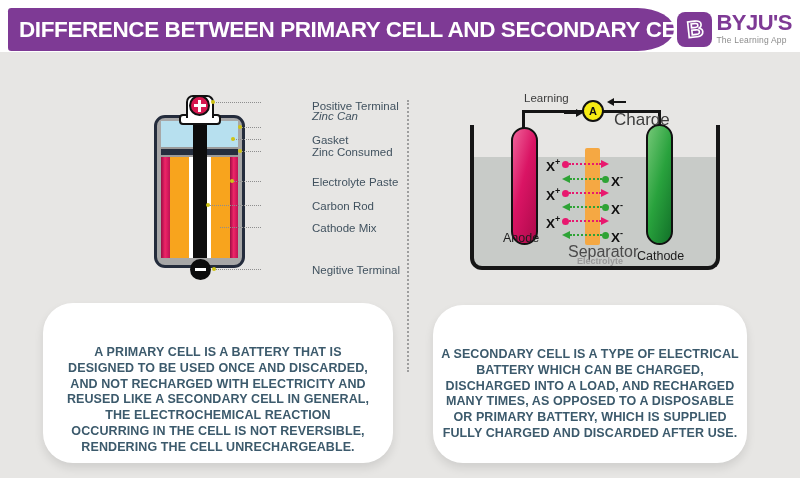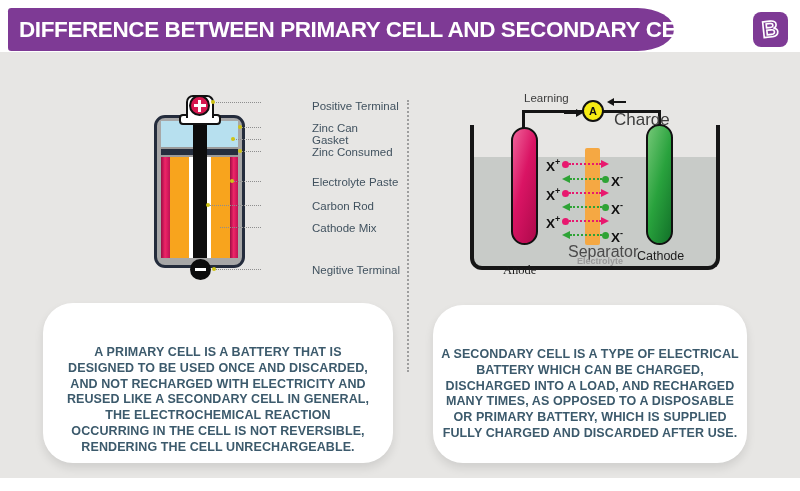--- a/index.html
+++ b/index.html
@@ -61,21 +61,21 @@
   .ln-zcan { left:240px; top:127px; width:21px; }
   .ln-gask { left:233px; top:139px; width:28px; }
   .ln-zcon { left:240px; top:151px; width:21px; }
   .ln-elec { left:232px; top:181px; width:29px; }
   .ln-carb { left:209px; top:205px; width:52px; }
   .ln-cmix { left:220px; top:227px; width:41px; }
   .ln-neg  { left:214px; top:269px; width:47px; }
   .d-pos{left:211px;top:100px;} .d-zcan{left:238px;top:125px;} .d-gask{left:231px;top:137px;}
   .d-zcon{left:238px;top:149px;} .d-elec{left:230px;top:179px;} .d-carb{left:206px;top:203px;}
   .d-neg{left:212px;top:267px;}
-  .bl0{top:99px;} .bl1{top:121px;} .bl2{top:133px;} .bl3{top:145px;}
+  .bl0{top:99px;} .bl1{top:109px;font-style:italic;} .bl2{top:133px;} .bl3{top:145px;}
   .bl4{top:175px;} .bl5{top:199px;} .bl6{top:221px;} .bl7{top:263px;}
 
   
   .tank-liquid { position:absolute; left:474px; top:157px; width:242px; height:109px; background:#c8cbc8; }
   .tank-walls { position:absolute; left:470px; top:125px; width:250px; height:145px;
     border:4px solid #161616; border-top:none; border-radius:0 0 12px 12px; }
   .wire { position:absolute; background:#141414; }
   .wire-lv { left:522px; top:110px; width:3px; height:19px; }
   .wire-lh { left:522px; top:110px; width:62px; height:3px; }
   .wire-rv { left:658px; top:110px; width:3px; height:19px; }
@@ -106,21 +106,21 @@
   .xl sup { font-size:9px; font-weight:bold; }
   .ion-dot { width:7px; height:7px; border-radius:50%; }
   .dot-pink { background:#e8186f; margin-left:2px; }
   .dot-green { background:#2ea336; margin-right:2px; }
   .ion-line { width:32px; height:0; border-top:2px dotted; }
   .line-pink { border-color:#e8186f; }
   .line-green { border-color:#2ea336; }
   .tri-right { width:0; height:0; border-top:4.5px solid transparent; border-bottom:4.5px solid transparent; border-left:8px solid #e8186f; }
   .tri-left { width:0; height:0; border-top:4.5px solid transparent; border-bottom:4.5px solid transparent; border-right:8px solid #2ea336; }
 
-  .lbl-anode { position:absolute; left:503px; top:263px; font-size:12.5px; color:#1c1c1c;font-family:Liberation Serif, serif; }
+  .lbl-anode { position:absolute; left:503px; top:231px; font-size:12.5px; color:#1c1c1c; }
   .lbl-cathode { position:absolute; left:637px; top:249px; font-size:12.5px; color:#1c1c1c; }
   .lbl-separator { position:absolute; left:568px; top:243px; font-size:16px; color:#4a4a4a; }
   .lbl-electrolyte { position:absolute; left:577px; top:256px; font-size:9px; font-weight:bold; color:#9a9a9a; }
 
   
   .card { position:absolute; background:#ffffff; border-radius:30px; box-shadow:0 5px 10px rgba(0,0,0,0.10); }
   .card-primary { left:43px; top:303px; width:350px; height:160px; }
   .card-secondary { left:433px; top:305px; width:314px; height:158px; }
   .pill { position:absolute; display:flex; align-items:center; justify-content:center;
     color:#ffffff; font-weight:bold; letter-spacing:0.3px; }
@@ -141,20 +141,24 @@
 <div class="page">
   <div class="gray-panel"></div>
 
   <div class="header-bar">
     <div class="header-title">DIFFERENCE BETWEEN PRIMARY CELL AND SECONDARY CELL</div>
   </div>
   <div class="logo">
     <div class="logo-icon">
       <span class="logo-b">B</span>
     </div>
+    <div class="logo-text-wrap">
+      <span class="logo-wordmark">BYJU'S</span>
+      <span class="logo-tagline">The Learning App</span>
+    </div>
   </div>
 
   <div class="divider"></div>
 
   <div class="bat-casing"></div>
   <div class="bat-inner">
     <div class="bat-blue"></div>
     <div class="bat-gasket-g1"></div>
     <div class="bat-gasket"></div>
     <div class="bat-gasket-g2"></div>

